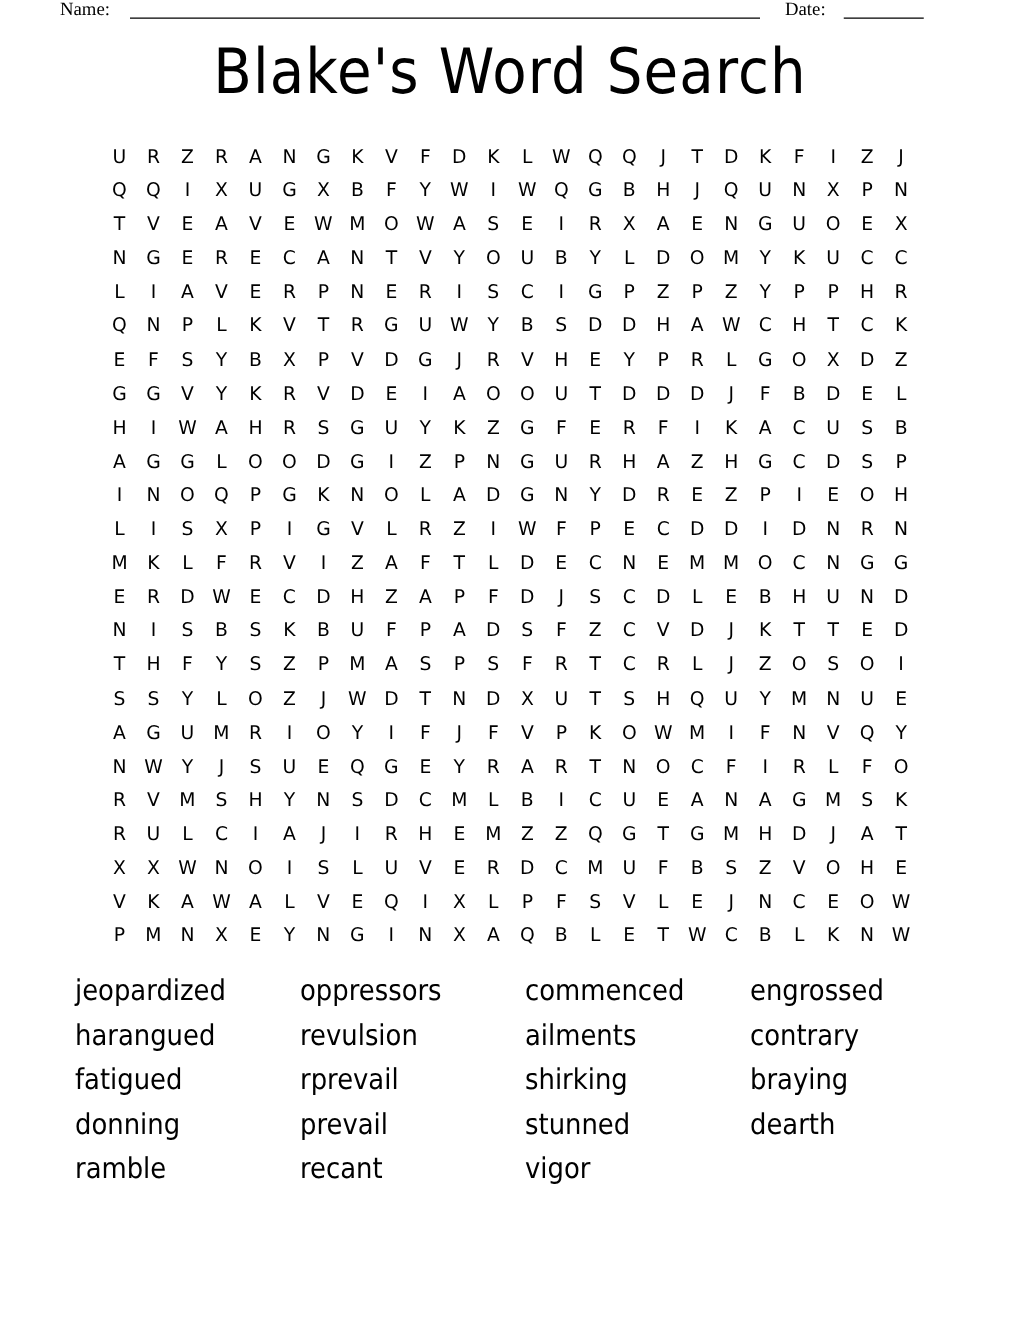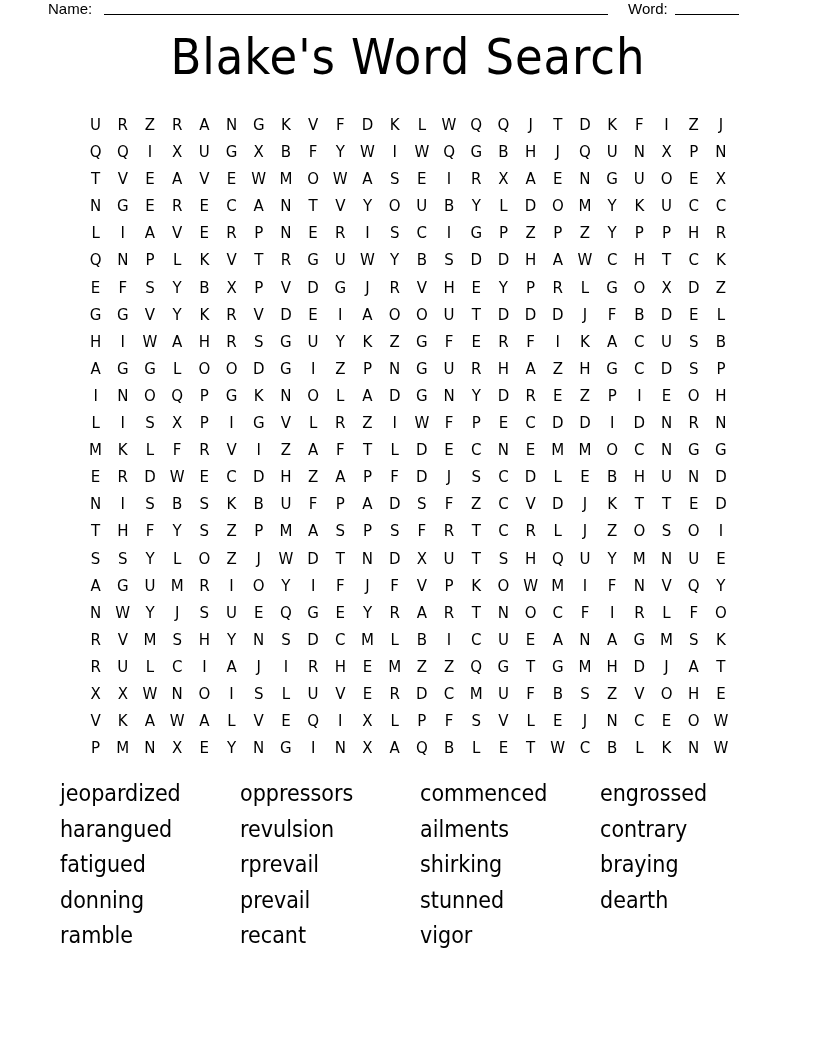--- a/index.html
+++ b/index.html
@@ -1,35 +1,35 @@
 <!DOCTYPE html>
 <html><head>
 <meta charset="utf-8">
 <style>
   html, body { margin: 0; padding: 0; background: #ffffff; }
   body { width: 816px; height: 1056px; position: relative; overflow: hidden; color: #000; }
-  .header { position: absolute; top: 0; left: 48px; width: 700px; height: 20px; font-family: Liberation Sans, sans-serif; font-size: 15px; }
+  .header { position: absolute; top: 0; left: 48px; width: 700px; height: 20px; font-family: Liberation Serif, serif; font-size: 15px; }
   .name-label { position: absolute; left: 0; top: 0; }
   .name-line { position: absolute; left: 56px; top: 14px; width: 504px; border-bottom: 1px solid #000; }
   .date-label { position: absolute; left: 580px; top: 0; }
   .date-line { position: absolute; left: 627px; top: 14px; width: 64px; border-bottom: 1px solid #000; }
   .title { position: absolute; top: 28px; left: 0; width: 816px; text-align: center; font-family: "DejaVu Sans", sans-serif; font-size: 50px; letter-spacing: 1px; transform: scaleX(0.9); }
   .grid { position: absolute; top: 112px; left: 82px; }
   .grid-row { display: flex; height: 27.1px; }
   .cell { width: 27.2px; text-align: center; font-family: "DejaVu Sans", sans-serif; font-size: 15px; line-height: 27px; }
   .words { position: absolute; top: 780px; left: 60px; display: grid; grid-template-columns: 180px 180px 180px 180px; grid-auto-rows: 35.5px; }
   .word { font-family: "DejaVu Sans", sans-serif; font-size: 23px; transform: scaleX(0.9); transform-origin: left center; white-space: nowrap; }
 </style>
 </head>
 <body>
 
 <div class="header">
   <span class="name-label">Name:</span>
   <span class="name-line"></span>
-  <span class="date-label">Word:</span>
+  <span class="date-label">Date:</span>
   <span class="date-line"></span>
 </div>
 
 <div class="title">Blake's Word Search</div>
 
 <div class="grid" id="grid">
     <div class="grid-row">
       <span class="cell">U</span>
       <span class="cell">R</span>
       <span class="cell">Z</span>

